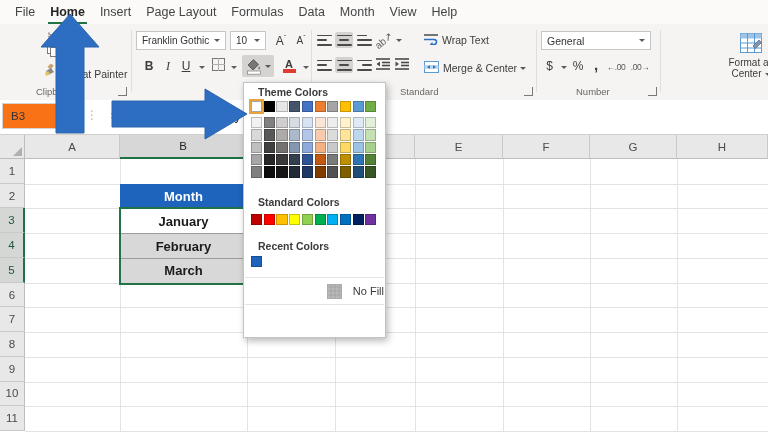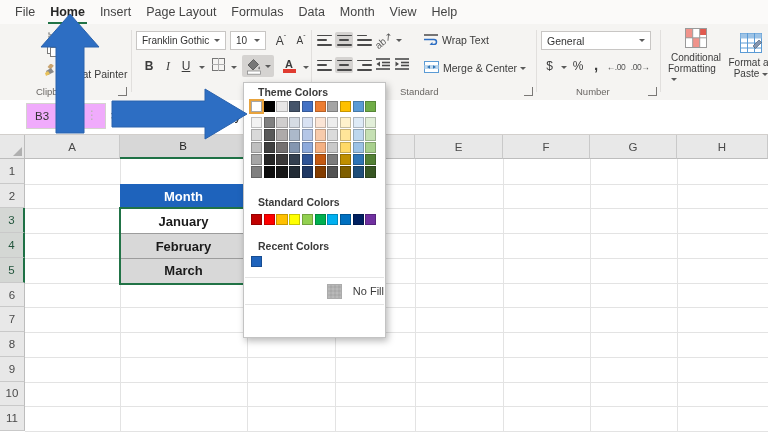--- a/index.html
+++ b/index.html
@@ -24,22 +24,22 @@
   .combo{position:absolute;background:#fff;border:1px solid #C8C6C4;box-sizing:border-box;
          display:flex;align-items:center;font-size:10.5px;color:#333;padding:0 5px;justify-content:space-between;}
   .bars{display:flex;flex-direction:column;justify-content:space-between;width:15px;height:11px;}
   .bars i{display:block;height:1.7px;background:#4a4a4a;border-radius:1px;}
   .bars.c i{margin:0 auto;}
   .bars.r i{margin-left:auto;}
   .rbtn{position:absolute;display:flex;align-items:center;justify-content:center;}
   .pressed{background:#D5D3D1;border-radius:2px;}
   
   #frow{position:absolute;left:0;top:100px;width:768px;height:34px;background:#fff;border-bottom:1px solid #D2CFCC;}
-  #namebox{position:absolute;left:2px;top:3px;width:80px;height:26px;border:1px solid #D5D2CF;background:#f0abfc;
-           font-size:11.5px;color:#333;display:flex;align-items:center;padding-left:8px;box-sizing:border-box;margin-left:24px;}
+  #namebox{position:absolute;left:2px;top:3px;width:80px;height:26px;border:1px solid #D5D2CF;background:#f97316;
+           font-size:11.5px;color:#333;display:flex;align-items:center;padding-left:8px;box-sizing:border-box;}
   
   #grid{position:absolute;left:0;top:135px;width:768px;height:297px;background:#fff;}
   .colh,.rowh{position:absolute;background:#E8E8E8;color:#4a4a4a;font-size:11.5px;
               display:flex;align-items:center;justify-content:center;box-sizing:border-box;z-index:2;}
   .colh{border-right:1px solid #C9C9C9;border-bottom:1px solid #BDBDBD;top:0;height:24px;}
   .rowh{border-bottom:1px solid #C9C9C9;border-right:1px solid #BDBDBD;left:0;width:25px;}
   .colh.sel{background:#D7D7D7;border-bottom:2px solid #1E7145;color:#222;}
   .rowh.sel{background:#D4D7D4;border-right:2px solid #1E7145;color:#21543B;}
   .gl{position:absolute;background:#E3E3E3;z-index:1;}
   .cell{position:absolute;box-sizing:border-box;display:flex;align-items:center;justify-content:center;
@@ -254,45 +254,32 @@
     </div>
   <div class="rbtn" style="left:606px;top:35px;width:20px;height:15px">
       <span class="mini">←.00</span>
     </div>
   <div class="rbtn" style="left:630px;top:35px;width:20px;height:15px">
       <span class="mini">.00→</span>
     </div>
   <div class="glabel" style="left:576px;top:62px">Number</div>
   <div class="dlg" style="left:648px;top:63px"></div>
 
-  <div class="rbtn" style="left:668px;top:3px;width:56px;height:58px;flex-direction:column">
-    <span><svg width="22" height="20" viewBox="0 0 22 20">
-          <rect x="0.5" y="0.5" width="21" height="19" fill="#fff" stroke="#9a9a9a"></rect>
-          <rect x="1" y="1" width="6.5" height="9" fill="#F0938B"></rect>
-          <rect x="8" y="10" width="6.5" height="9" fill="#F0938B"></rect>
-          <rect x="15" y="1" width="6" height="6" fill="#E05A4F"></rect>
-          <line x1="7.7" y1="0" x2="7.7" y2="20" stroke="#9a9a9a"></line>
-          <line x1="14.7" y1="0" x2="14.7" y2="20" stroke="#9a9a9a"></line>
-          <line x1="0" y1="9.8" x2="22" y2="9.8" stroke="#9a9a9a"></line>
-        </svg></span>
-    <span style="font-size:10px;color:#3b3b3b;line-height:11px">Conditional</span>
-    <span style="font-size:10px;color:#3b3b3b;line-height:11px"><span>Formatting</span><span class="cr"></span></span>
-  </div>
   <div class="rbtn" style="left:726px;top:3px;width:50px;height:58px;flex-direction:column">
     <span><svg width="22" height="20" viewBox="0 0 22 20">
           <rect x="0.5" y="0.5" width="21" height="19" fill="#fff" stroke="#5B9BD5"></rect>
           <rect x="0.5" y="0.5" width="21" height="5" fill="#9DC3E6"></rect>
           <line x1="7.5" y1="0" x2="7.5" y2="20" stroke="#5B9BD5"></line>
           <line x1="14.5" y1="0" x2="14.5" y2="20" stroke="#5B9BD5"></line>
           <line x1="0" y1="10" x2="22" y2="10" stroke="#5B9BD5"></line>
           <line x1="0" y1="15" x2="22" y2="15" stroke="#5B9BD5"></line>
           <path d="M13 13 L19 7 L21.5 9.5 L15.5 15.5 Z" fill="#8496B0" stroke="#44546A" stroke-width="0.6"></path>
         </svg></span>
     <span style="font-size:10px;color:#3b3b3b;line-height:11px">Format as</span>
-    <span style="font-size:10px;color:#3b3b3b;line-height:11px"><span>Paste</span><span class="cr"></span></span>
+    <span style="font-size:10px;color:#3b3b3b;line-height:11px"><span>Center</span><span class="cr"></span></span>
   </div>
 </div>
 
 <div id="frow">
   <div id="namebox">
       <span>B3</span>
     </div>
   <span class="cr abs" style="left:68px;top:14px"></span>
   <span class="abs" style="left:86px;top:8px;color:#B8B5B2;font-size:12px">⋮</span>
   <span class="abs" style="left:110px;top:8px;color:#8a8a8a;font-size:13px">×</span>

